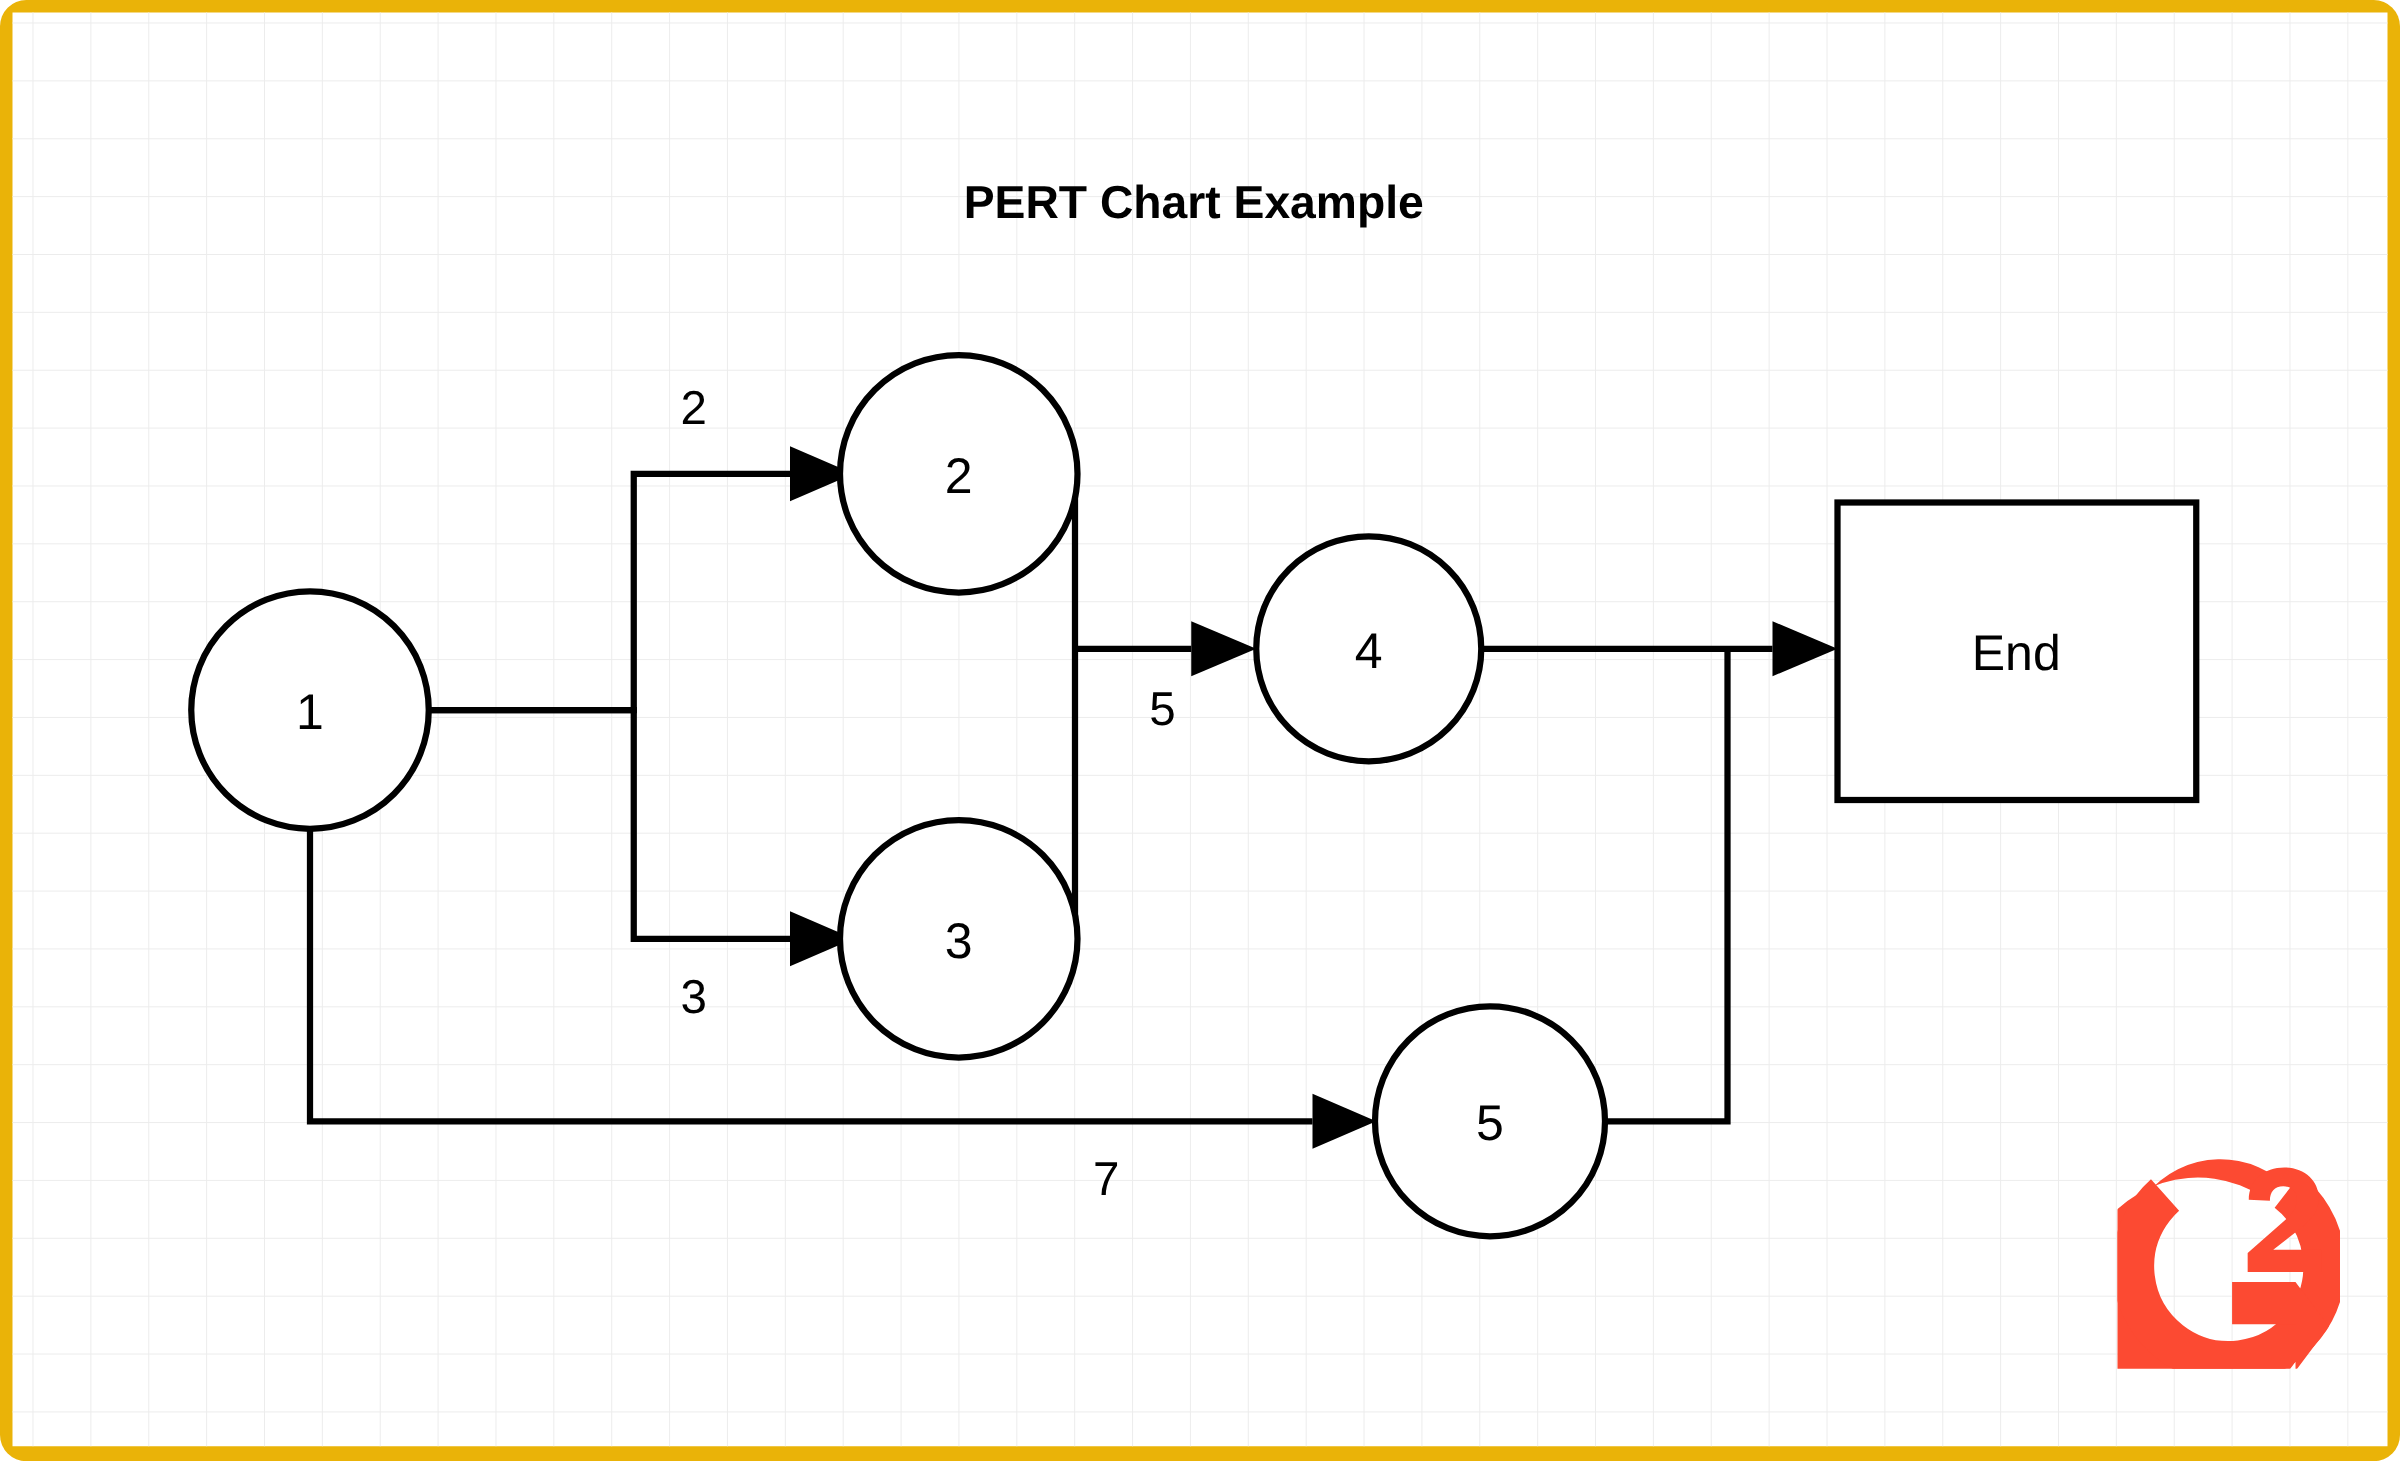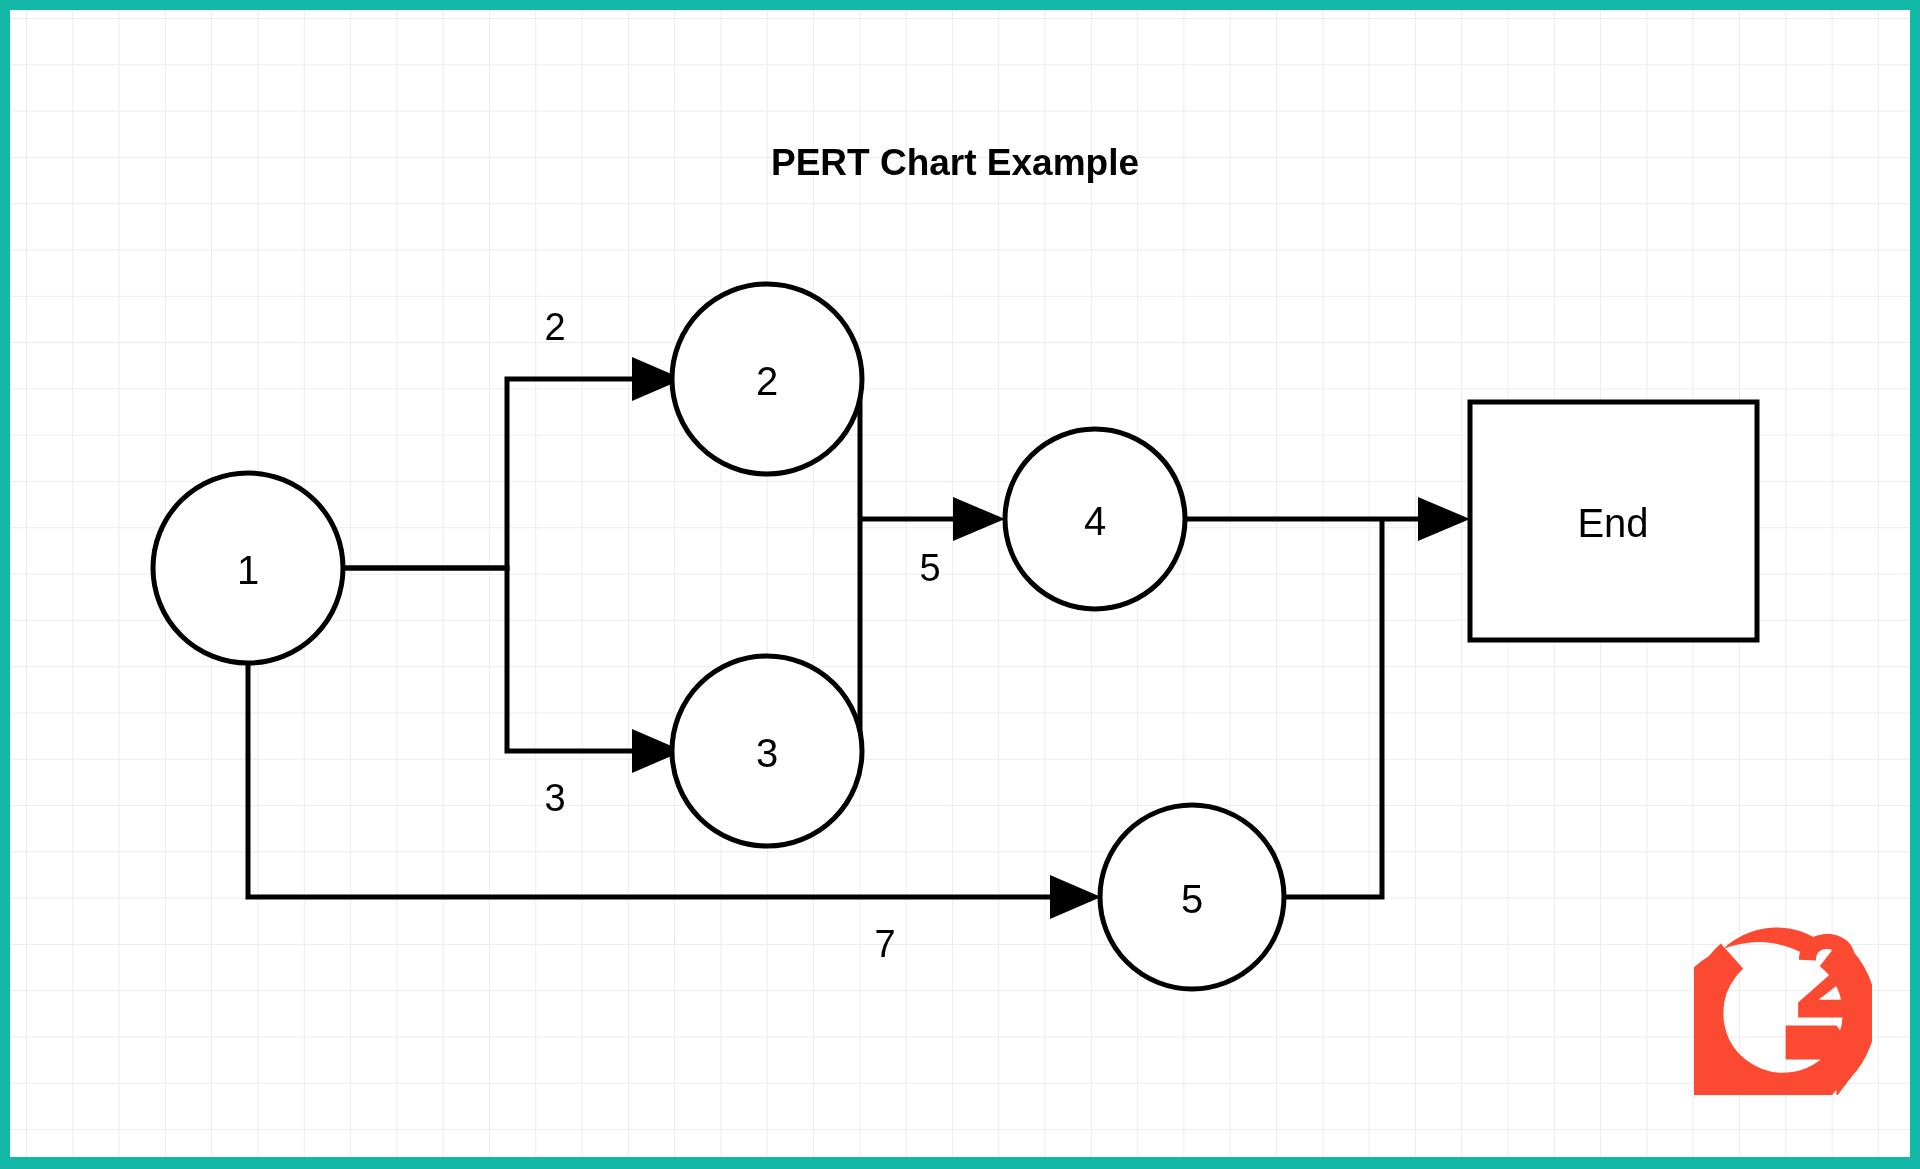--- a/index.html
+++ b/index.html
@@ -13,22 +13,23 @@
     height: 1169px;
     overflow: hidden;
     font-family: "Liberation Sans", sans-serif;
   }
 
   #canvas-frame {
     position: relative;
     width: 1920px;
     height: 1169px;
     box-sizing: border-box;
-    background: #14b8a6;
+    background: #eab308;
     padding: 10px 10px 12px 10px;
+    border-radius: 21px;
   }
 
   #diagram-surface {
     position: relative;
     width: 100%;
     height: 100%;
     background-color: #ffffff;
     background-image:
       linear-gradient(to right, #ececec 1px, transparent 1px),
       linear-gradient(to bottom, #ececec 1px, transparent 1px);

